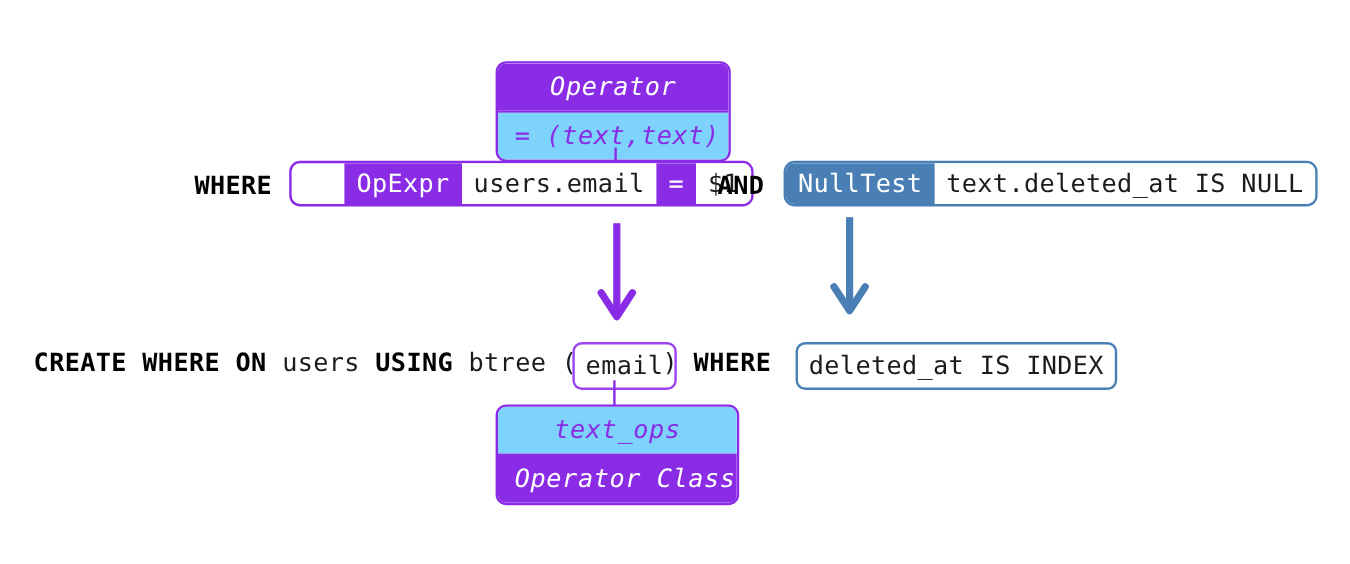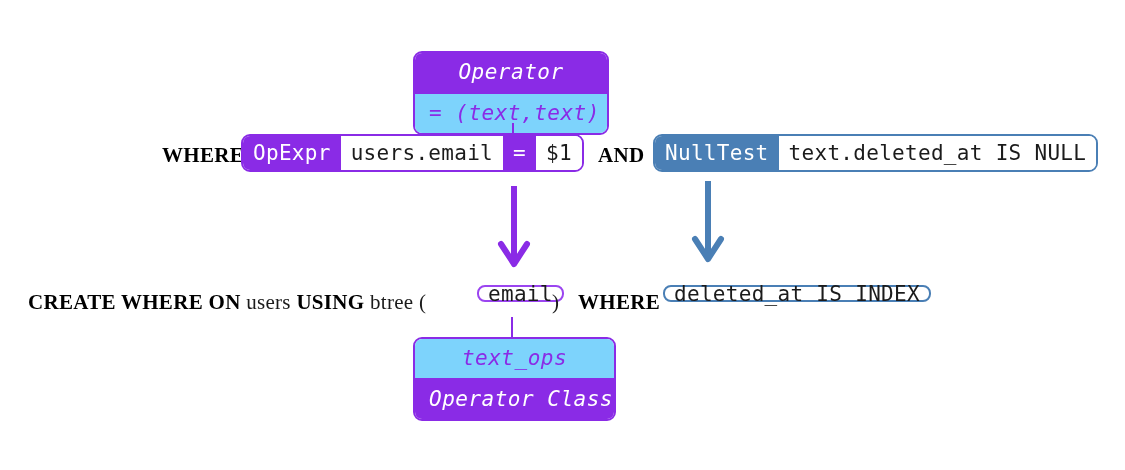--- a/index.html
+++ b/index.html
@@ -58,20 +58,21 @@
     align-items: stretch;
     border-radius: 9px;
     overflow: hidden;
     box-sizing: border-box;
     height: 38px;
     font-size: 21px;
   }
   .pill.purple {
     border: 2px solid #8A2BE6;
     background: #ffffff;
+    padding-left: 44px;
   }
   .pill.blue {
     border: 2px solid #4A7FB5;
     background: #ffffff;
   }
   .seg {
     display: flex;
     align-items: center;
     justify-content: center;
     padding: 0 10px;
@@ -93,38 +94,37 @@
   }
 
   
   .sql-line {
     position: absolute;
     font-size: 21px;
     line-height: 38px;
     white-space: nowrap;
     color: #111111;
     letter-spacing: 0.3px;
-    font-family: Liberation Serif, serif;
   }
   .kw {
     font-weight: bold;
     color: #000000;
   }
   .ident {
     font-weight: normal;
     color: #1b1b1b;
   }
 
   
   .chip {
     position: absolute;
     display: flex;
     align-items: center;
     justify-content: center;
-    height: 17px;
+    height: 40px;
     border-radius: 8px;
     box-sizing: border-box;
     font-size: 21px;
     background: #ffffff;
     color: #1b1b1b;
     padding: 0 9px;
     white-space: nowrap;
     letter-spacing: 0.3px;
   }
   .chip.purple { border: 2px solid #9B45F0; }

